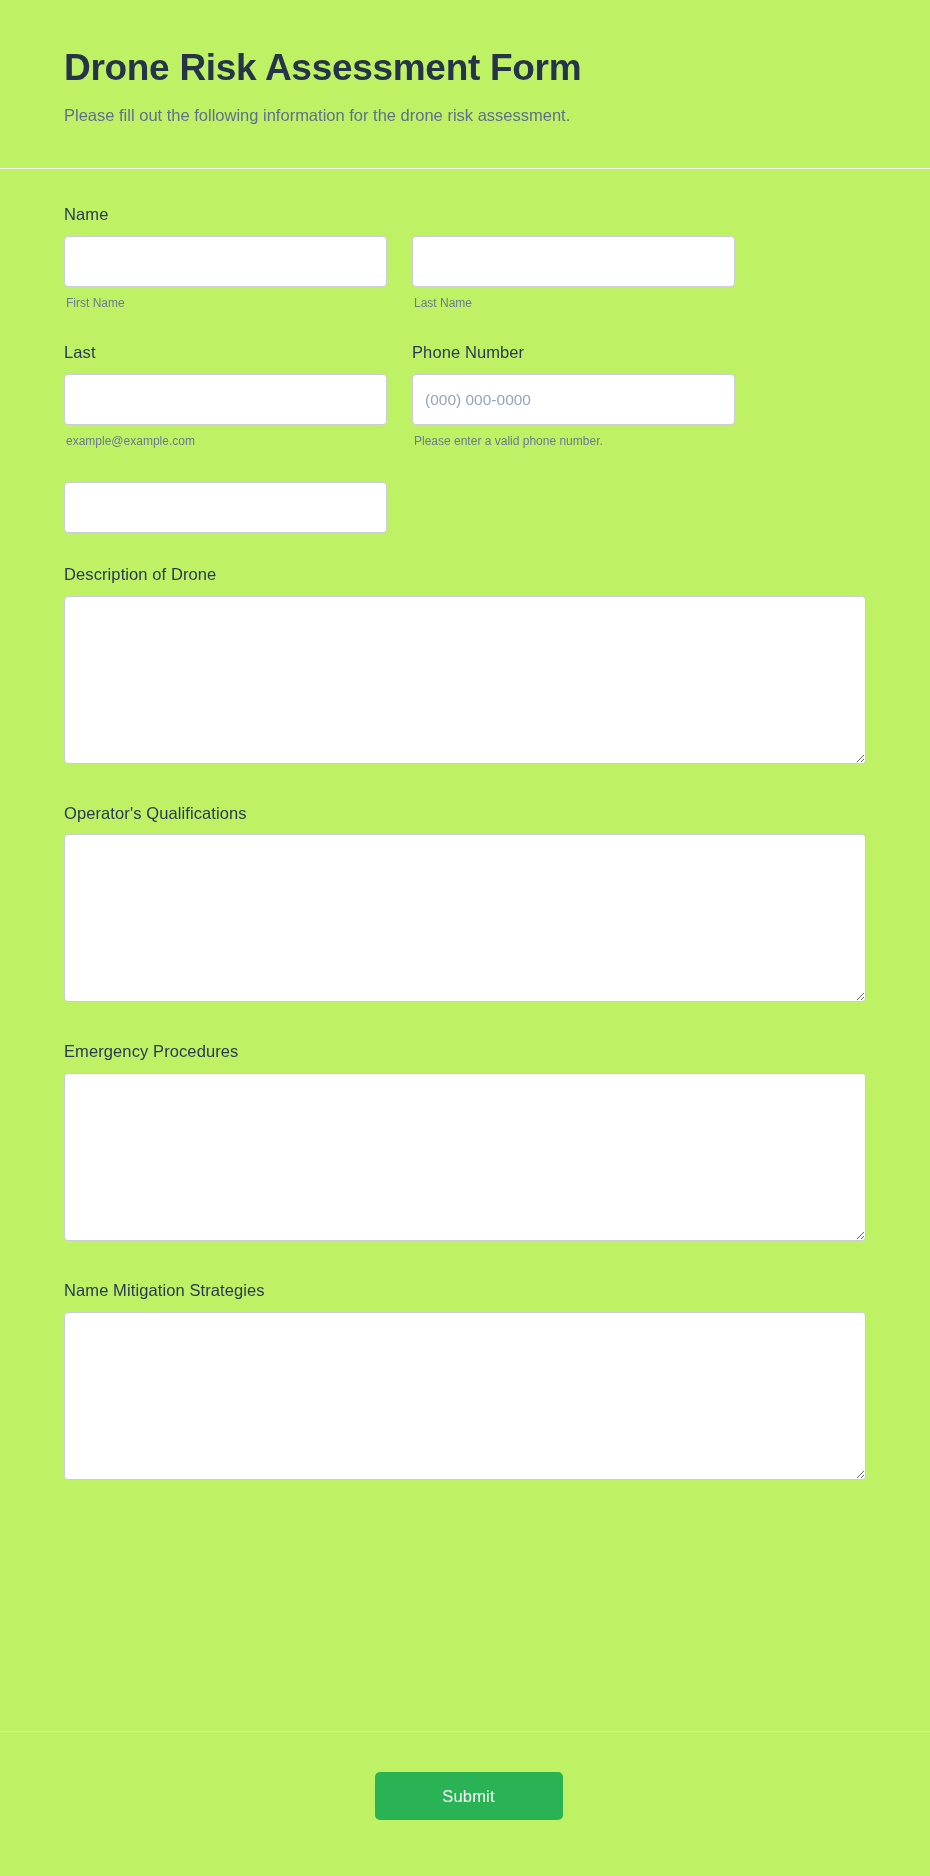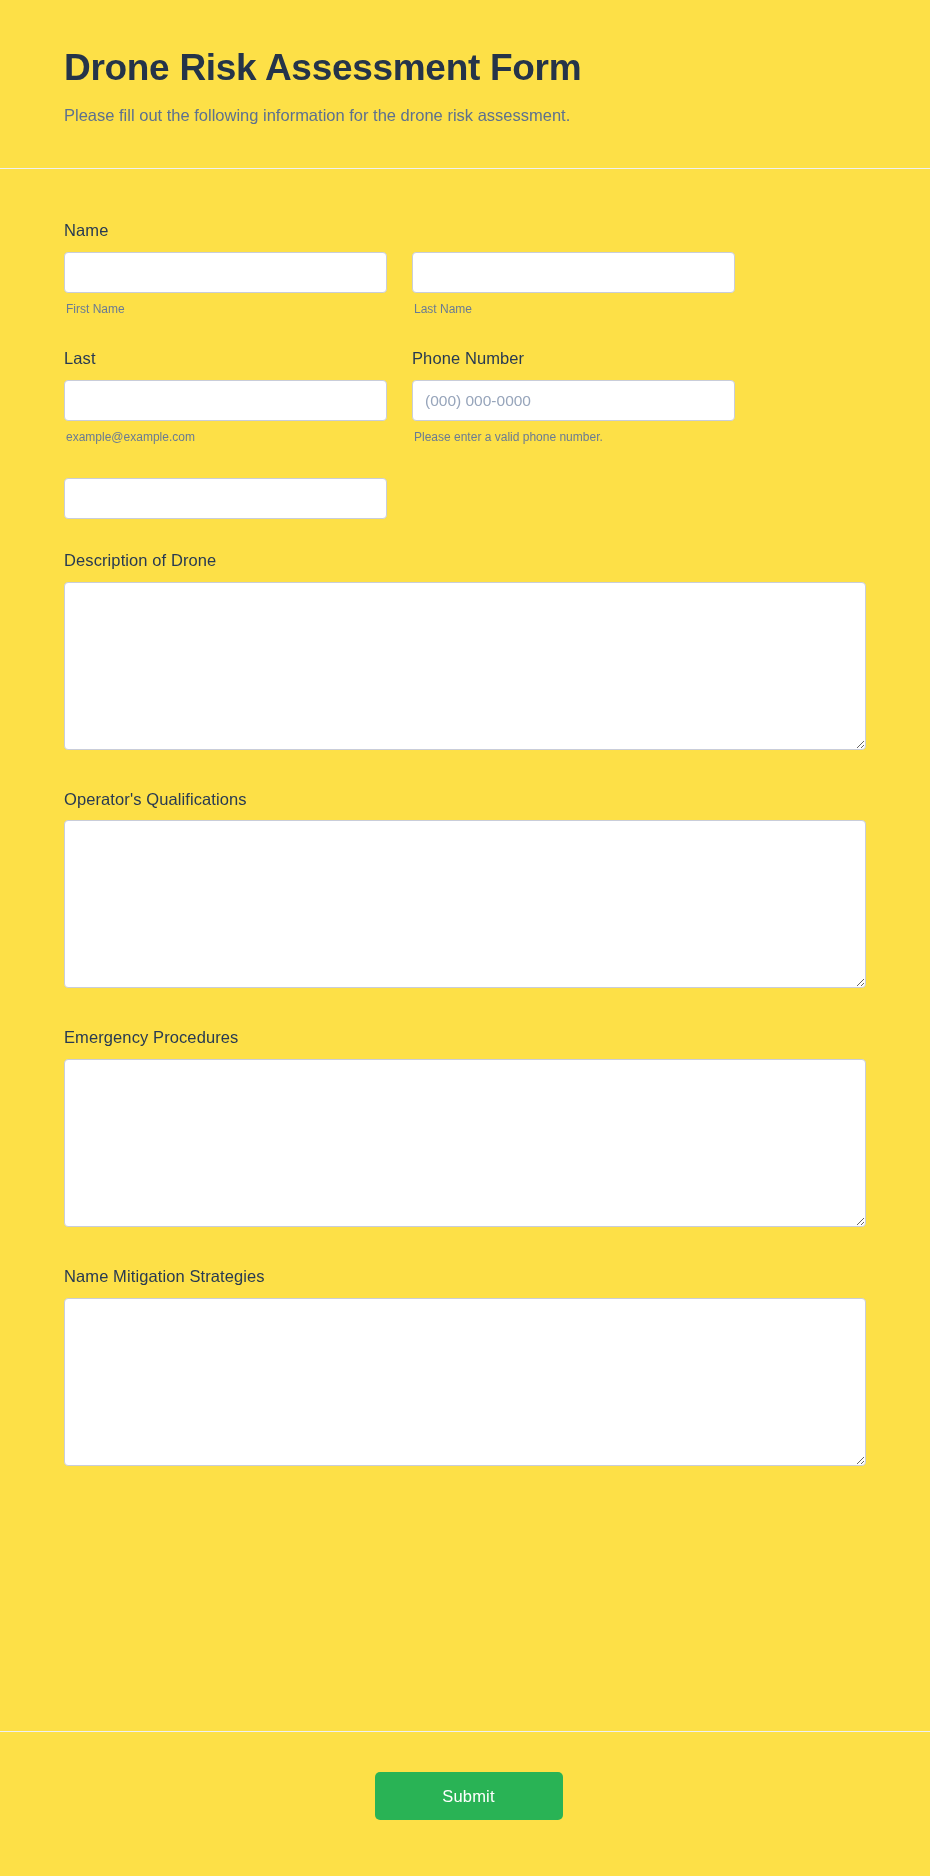--- a/index.html
+++ b/index.html
@@ -13,25 +13,24 @@
     width: 930px;
     min-height: 1876px;
     font-family: "Liberation Sans", sans-serif;
     color: #2b3850;
     -webkit-font-smoothing: antialiased;
   }
 
   .form-page {
     width: 930px;
     min-height: 1876px;
-    background: #fde047;
+    background: #bef264;
     position: relative;
     display: flex;
     flex-direction: column;
-    gap: 16px;
   }
 
   
   .form-header {
     padding: 46px 64px 30px 64px;
     border-bottom: 1px solid #eef0f4;
   }
   .form-title {
     margin: 0;
     font-size: 37px;
@@ -74,21 +73,21 @@
     font-weight: 400;
     color: #283a52;
     letter-spacing: 0.1px;
     margin: 0 0 11px 0;
     line-height: 1.2;
   }
 
   .text-input {
     display: block;
     width: 100%;
-    height: 41px;
+    height: 51px;
     padding: 8px 12px;
     font-family: "Liberation Sans", sans-serif;
     font-size: 15.5px;
     color: #2b3850;
     background: #ffffff;
     border: 1px solid #c9cdd9;
     border-radius: 4px;
     outline: none;
   }
   .text-input::placeholder {

